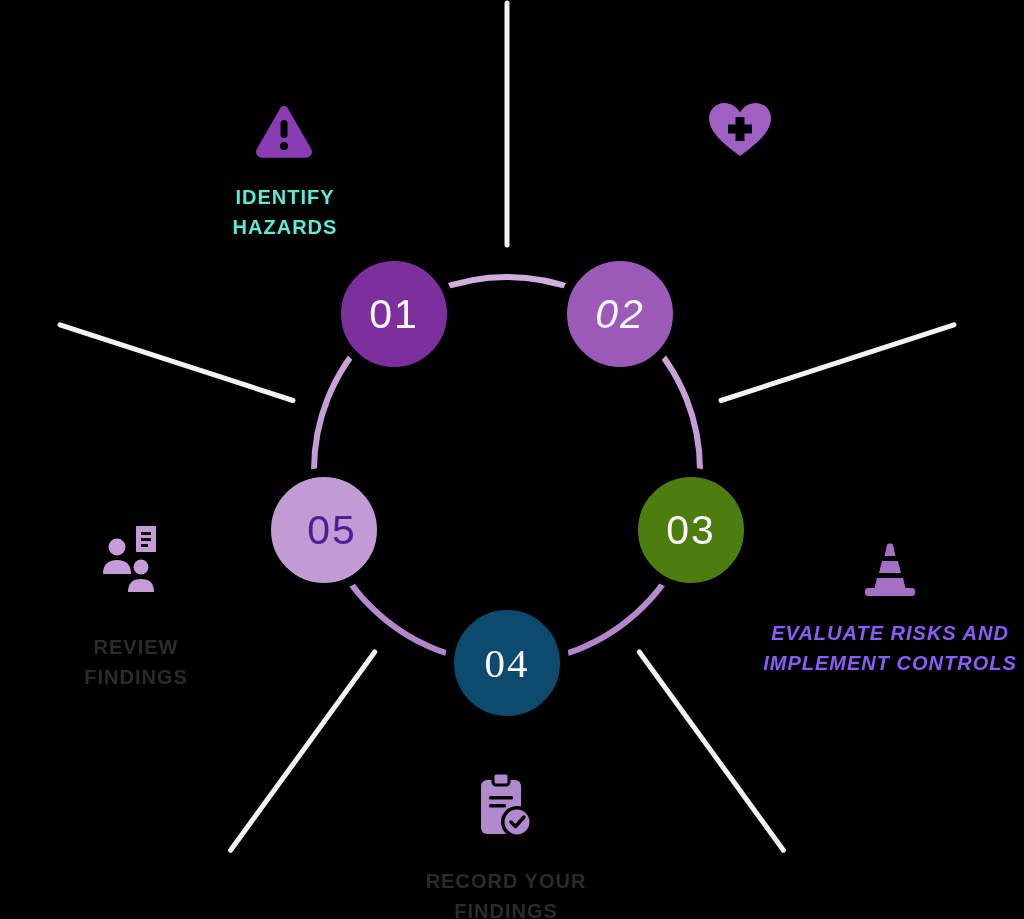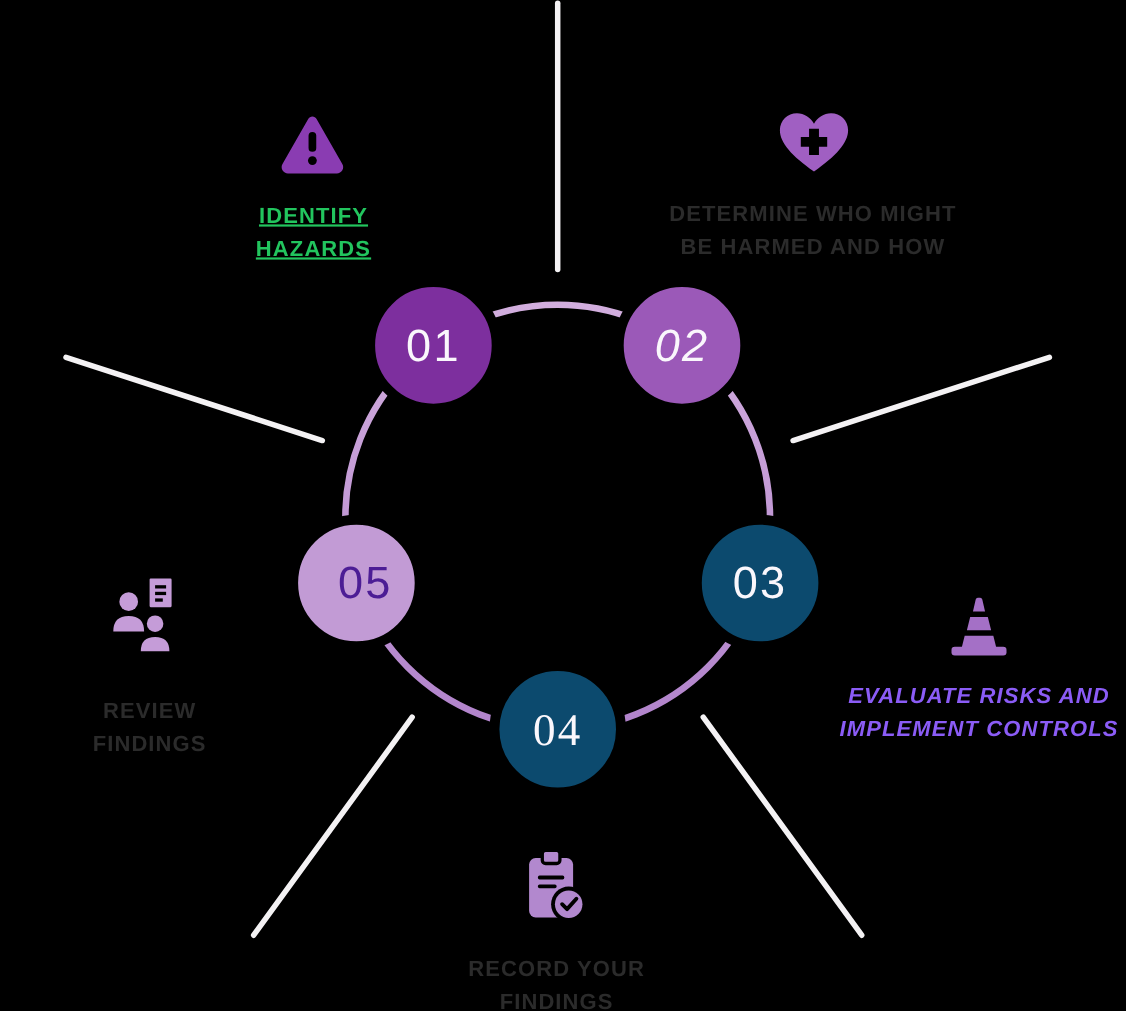--- a/index.html
+++ b/index.html
@@ -78,55 +78,51 @@
     <line x1="374.7" y1="652" x2="230.6" y2="850.2" stroke-width="5" stroke-linecap="round" stroke="#f4f2f4"></line>
     <line x1="293" y1="400.5" x2="60" y2="324.8" stroke-width="5" stroke-linecap="round" stroke="#f4f2f4"></line>
   </svg>
 
   <div class="num-circle circle-01" style="background-color: rgb(125, 47, 158);">
     <span style="color: rgb(250, 247, 252);">01</span>
   </div>
   <div class="num-circle circle-02" style="background-color: rgb(155, 89, 184);">
     <span style="color: rgb(250, 247, 252); font-style: italic;">02</span>
   </div>
-  <div class="num-circle circle-03" style="background-color: #0c4a6e;">
+  <div class="num-circle circle-03" style="background-color: #4d7c0f;">
     <span style="color: rgb(250, 247, 252);">03</span>
   </div>
   <div class="num-circle circle-04" style="background-color: #0c4a6e; font-family: Liberation Serif, serif;">
     <span style="color: rgb(250, 247, 252);">04</span>
   </div>
   <div class="num-circle circle-05" style="background-color: rgb(194, 155, 213);">
     <span style="color: #4c1d95; margin-left: 16px;">05</span>
   </div>
 
   <div class="step-icon icon-1">
     <svg viewBox="0 0 72 66" width="72" height="66" xmlns="http://www.w3.org/2000/svg">
       <g fill="#8a3cb2">
         <path d="M32.2 12.2 L8.8 53 a5.8 5.8 0 0 0 5 8.7 h44.4 a5.8 5.8 0 0 0 5 -8.7 L39.8 12.2 a4.4 4.4 0 0 0 -7.6 0 Z"></path>
       </g>
       <rect x="32.5" y="24" width="7" height="18" rx="3.5" fill="#000"></rect>
       <circle cx="36" cy="50" r="4" fill="#000"></circle>
     </svg>
   </div>
-  <div class="step-label label-1" style="color: #22c55e; text-decoration: underline;">
+  <div class="step-label label-1" style="color: #5eead4;">
     <div>IDENTIFY</div>
     <div>HAZARDS</div>
   </div>
 
   <div class="step-icon icon-2">
     <svg viewBox="0 0 68 60" width="68" height="60" xmlns="http://www.w3.org/2000/svg">
       <g fill="#a05fc2">
         <path d="M34 56 C14 42 3 30 3 18.5 C3 9.5 10 3 18.5 3 C25 3 31 7 34 12.5 C37 7 43 3 49.5 3 C58 3 65 9.5 65 18.5 C65 30 54 42 34 56 Z"></path>
       </g>
       <path d="M29.5 17 h9 v7.5 H46 v9 h-7.5 V41 h-9 v-7.5 H22 v-9 h7.5 Z" fill="#000"></path>
     </svg>
-  </div>
-  <div class="step-label label-2" style="color: rgb(43, 43, 43);">
-    <div>DETERMINE WHO MIGHT</div>
-    <div>BE HARMED AND HOW</div>
   </div>
 
   <div class="step-icon icon-3">
     <svg viewBox="0 0 60 60" width="60" height="60" xmlns="http://www.w3.org/2000/svg">
       <g fill="#a470c6">
         <path d="M27 8 a2 2 0 0 1 2 -1.5 h2 a2 2 0 0 1 2 1.5 l2.5 11 H24.5 Z"></path>
         <path d="M22 24 h16 l3 12 H19 Z"></path>
         <path d="M17 41 h26 l3 12 H14 Z"></path>
         <rect x="5" y="51" width="50" height="8" rx="3"></rect>
       </g>

